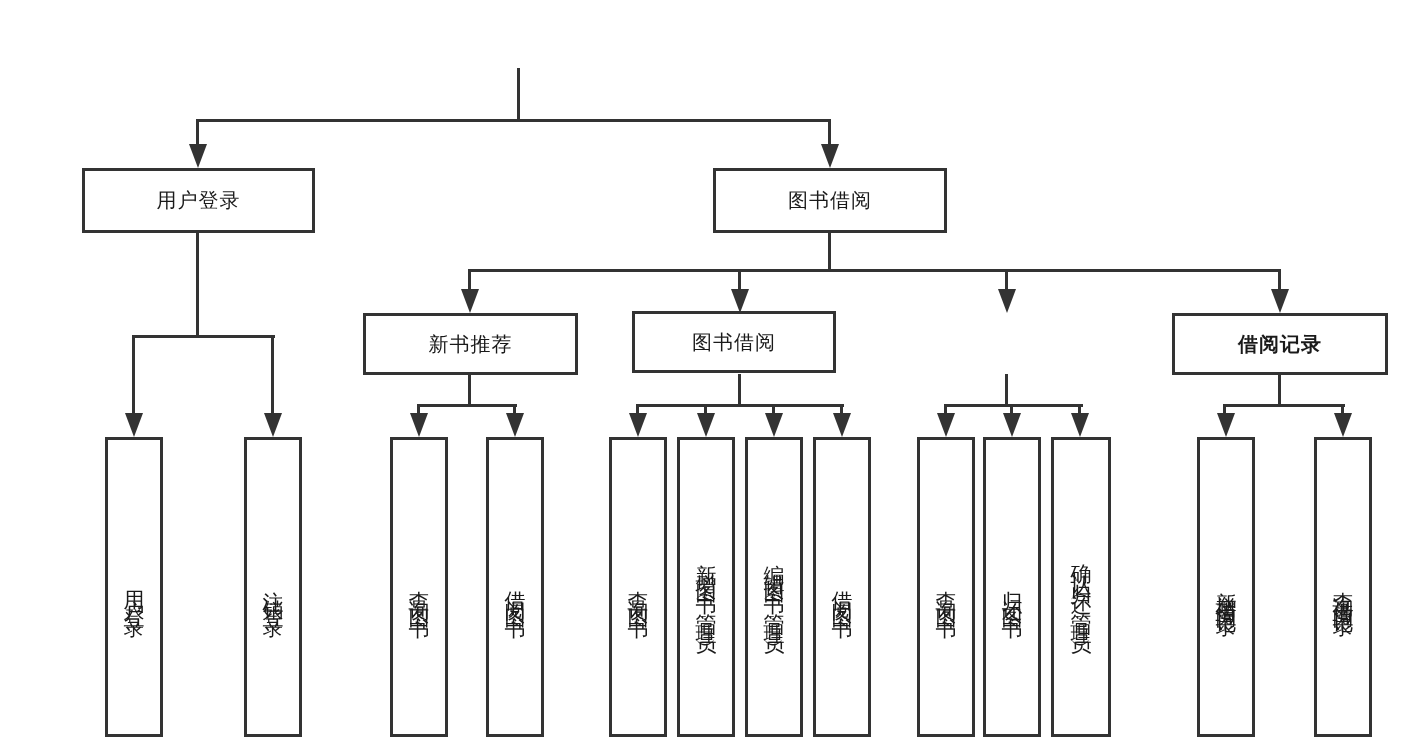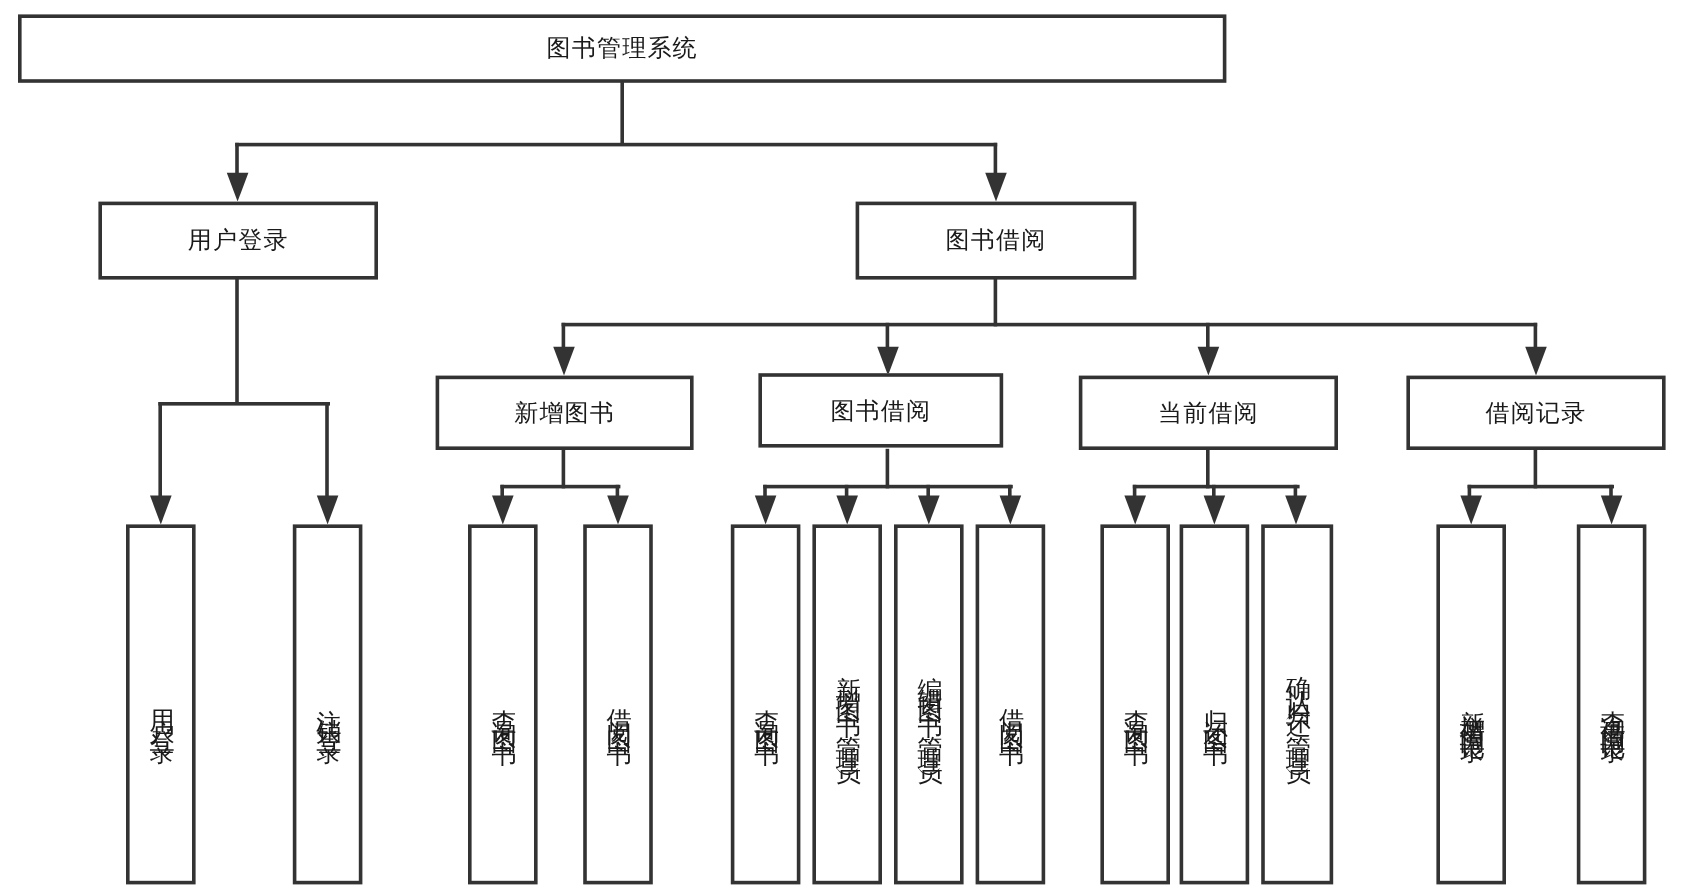--- a/index.html
+++ b/index.html
@@ -31,23 +31,20 @@
   .watermark{
     position:absolute;left:1188px;top:714px;width:210px;
     font-size:18px;color:#a8a8a8;letter-spacing:0.5px;white-space:nowrap;z-index:5;
   }
 </style>
 </head>
 <body>
 
 <div class="canvas">
 
-  <div class="box hbox" style="left:15px;top:12px;width:1007px;height:57px;">
-    <span>图书管理系统</span>
-  </div>
 
   <div class="vline" style="left:517px;top:68px;height:53px;"></div>
   <div class="hline" style="left:196px;top:119px;width:635px;"></div>
   <div class="vline" style="left:196px;top:119px;height:30px;"></div>
   <div class="vline" style="left:828px;top:119px;height:30px;"></div>
   <div class="arrow" style="left:189px;top:144px;"></div>
   <div class="arrow" style="left:821px;top:144px;"></div>
 
   <div class="box hbox" style="left:82px;top:168px;width:233px;height:65px;">
     <span>用户登录</span>
@@ -68,29 +65,26 @@
   <div class="vline" style="left:468px;top:269px;height:24px;"></div>
   <div class="vline" style="left:738px;top:269px;height:24px;"></div>
   <div class="vline" style="left:1005px;top:269px;height:24px;"></div>
   <div class="vline" style="left:1278px;top:269px;height:24px;"></div>
   <div class="arrow" style="left:461px;top:289px;"></div>
   <div class="arrow" style="left:731px;top:289px;"></div>
   <div class="arrow" style="left:998px;top:289px;"></div>
   <div class="arrow" style="left:1271px;top:289px;"></div>
 
   <div class="box hbox" style="left:363px;top:313px;width:215px;height:62px;">
-    <span>新增图书</span>
+    <span>新书推荐</span>
   </div>
   <div class="box hbox" style="left:632px;top:311px;width:204px;height:62px;">
     <span>图书借阅</span>
   </div>
-  <div class="box hbox" style="left:899px;top:313px;width:216px;height:62px;">
-    <span>当前借阅</span>
-  </div>
-  <div class="box hbox" style="left:1172px;top:313px;width:216px;height:62px;">
+  <div class="box hbox" style="left:1172px;top:313px;width:216px;height:62px;font-weight:bold;">
     <span>借阅记录</span>
   </div>
 
   <div class="vline" style="left:468px;top:374px;height:33px;"></div>
   <div class="hline" style="left:417px;top:404px;width:100px;"></div>
   <div class="vline" style="left:417px;top:404px;height:12px;"></div>
   <div class="vline" style="left:513px;top:404px;height:12px;"></div>
   <div class="arrow" style="left:410px;top:413px;"></div>
   <div class="arrow" style="left:506px;top:413px;"></div>
 

